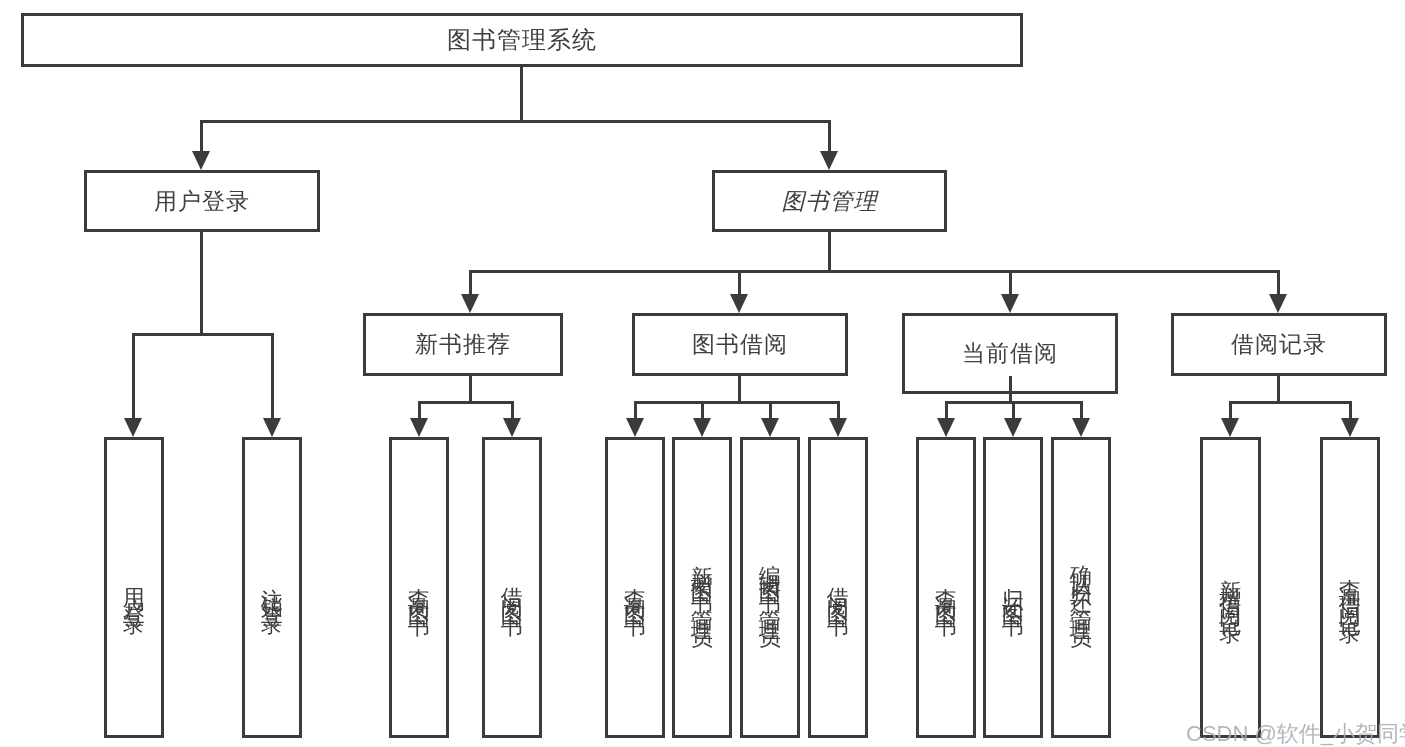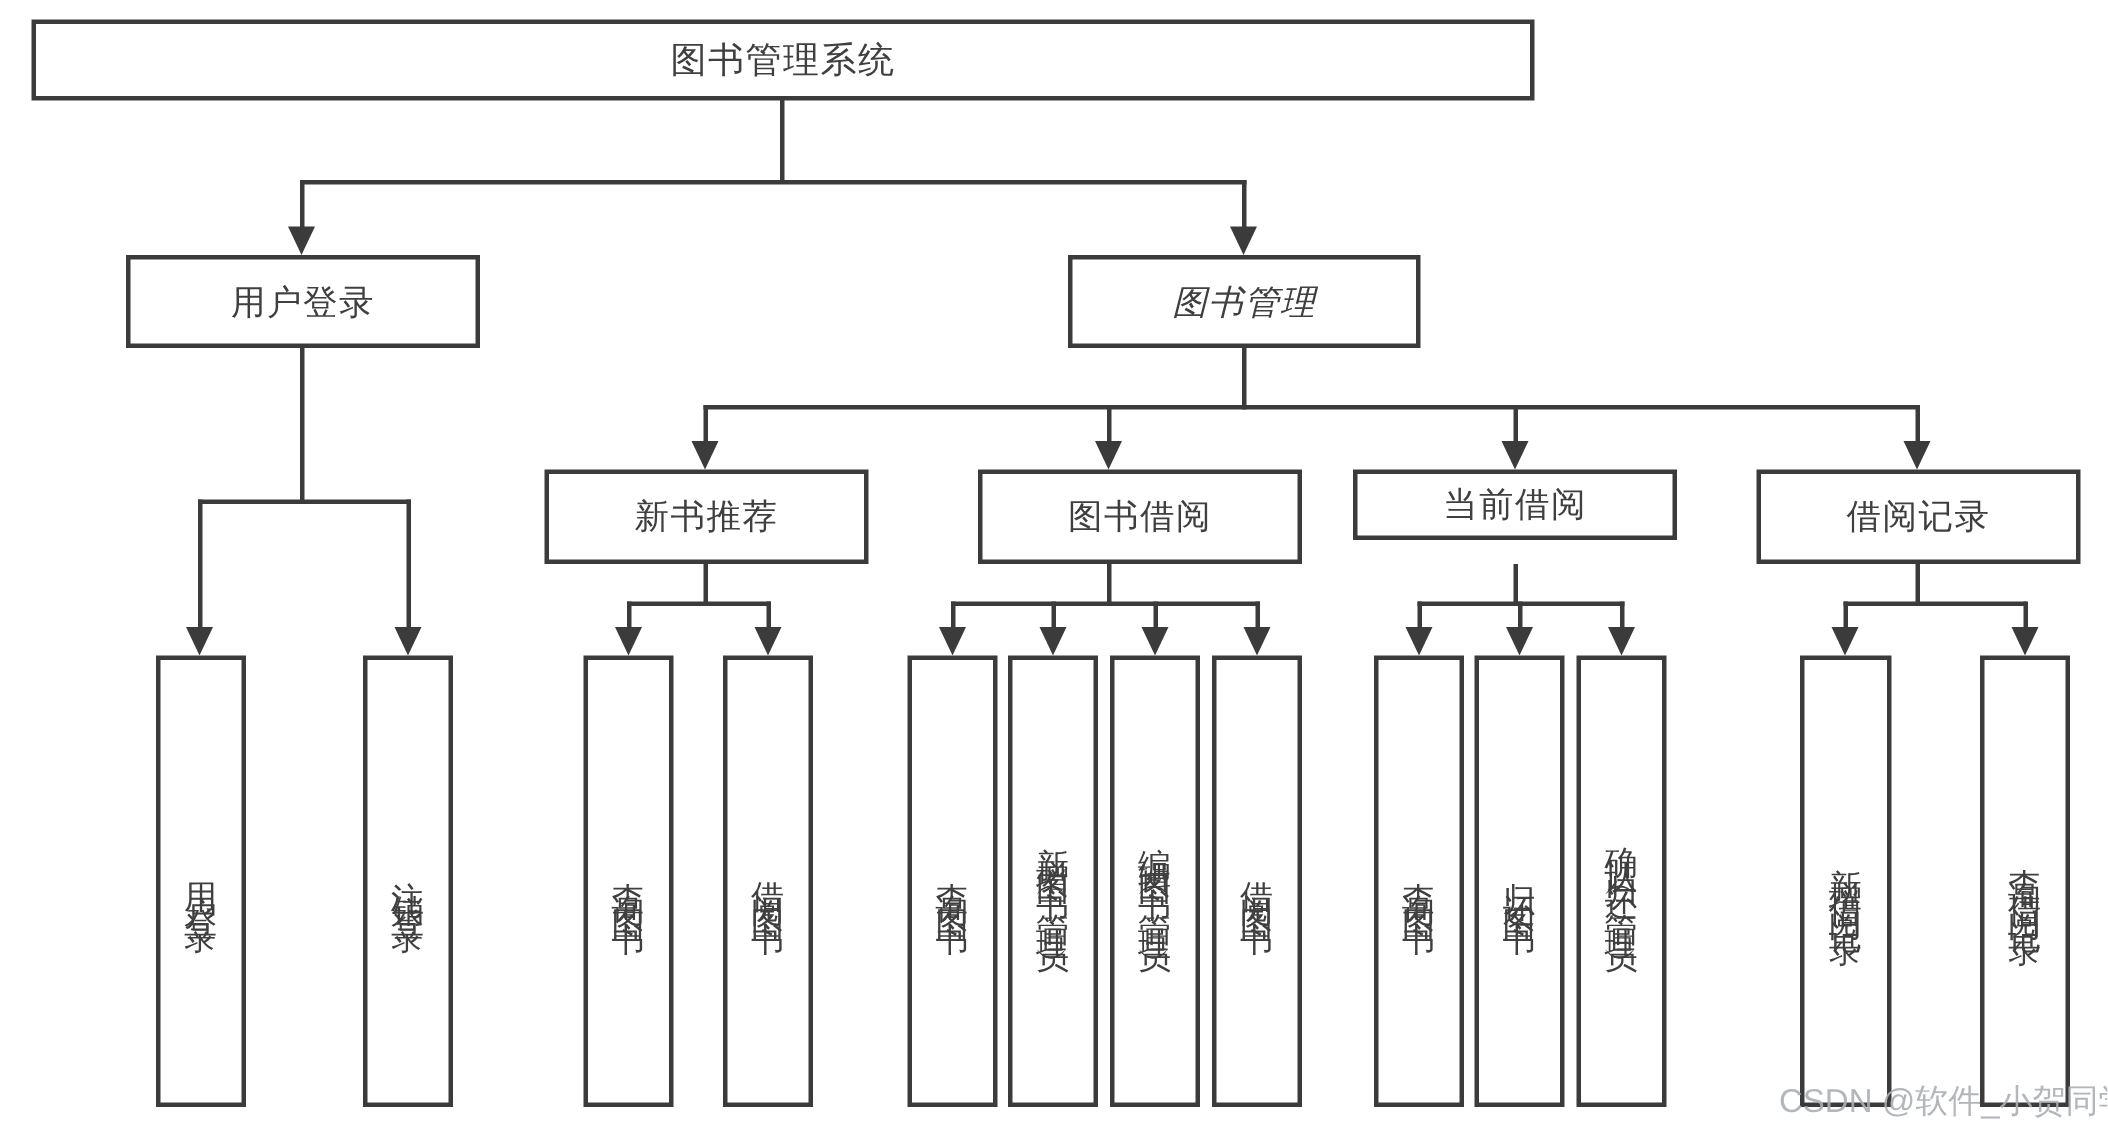--- a/index.html
+++ b/index.html
@@ -65,27 +65,27 @@
   <div class="hline" style="left:469px;top:270px;width:811px;"></div>
   <div class="vline" style="left:469px;top:270px;height:26px;"></div>
   <div class="arrow" style="left:461px;top:294px;"></div>
   <div class="vline" style="left:738px;top:270px;height:26px;"></div>
   <div class="arrow" style="left:730px;top:294px;"></div>
   <div class="vline" style="left:1009px;top:270px;height:26px;"></div>
   <div class="arrow" style="left:1001px;top:294px;"></div>
   <div class="vline" style="left:1277px;top:270px;height:26px;"></div>
   <div class="arrow" style="left:1269px;top:294px;"></div>
 
-  <div class="box" style="left:363px;top:313px;width:216px;height:63px;">
+  <div class="box" style="left:363px;top:313px;width:200px;height:63px;">
     <span class="hlabel">新书推荐</span>
   </div>
-  <div class="box" style="left:632px;top:313px;width:216px;height:63px;margin-left:20px;">
+  <div class="box" style="left:632px;top:313px;width:216px;height:63px;">
     <span class="hlabel">图书借阅</span>
   </div>
-  <div class="box" style="left:902px;top:313px;width:216px;height:47px;">
+  <div class="box" style="left:902px;top:313px;width:216px;height:81px;">
     <span class="hlabel">当前借阅</span>
   </div>
   <div class="box" style="left:1171px;top:313px;width:216px;height:63px;">
     <span class="hlabel">借阅记录</span>
   </div>
 
   <div class="vline" style="left:469px;top:376px;height:27px;"></div>
   <div class="vline" style="left:738px;top:376px;height:27px;"></div>
   <div class="vline" style="left:1009px;top:376px;height:27px;"></div>
   <div class="vline" style="left:1277px;top:376px;height:27px;"></div>

